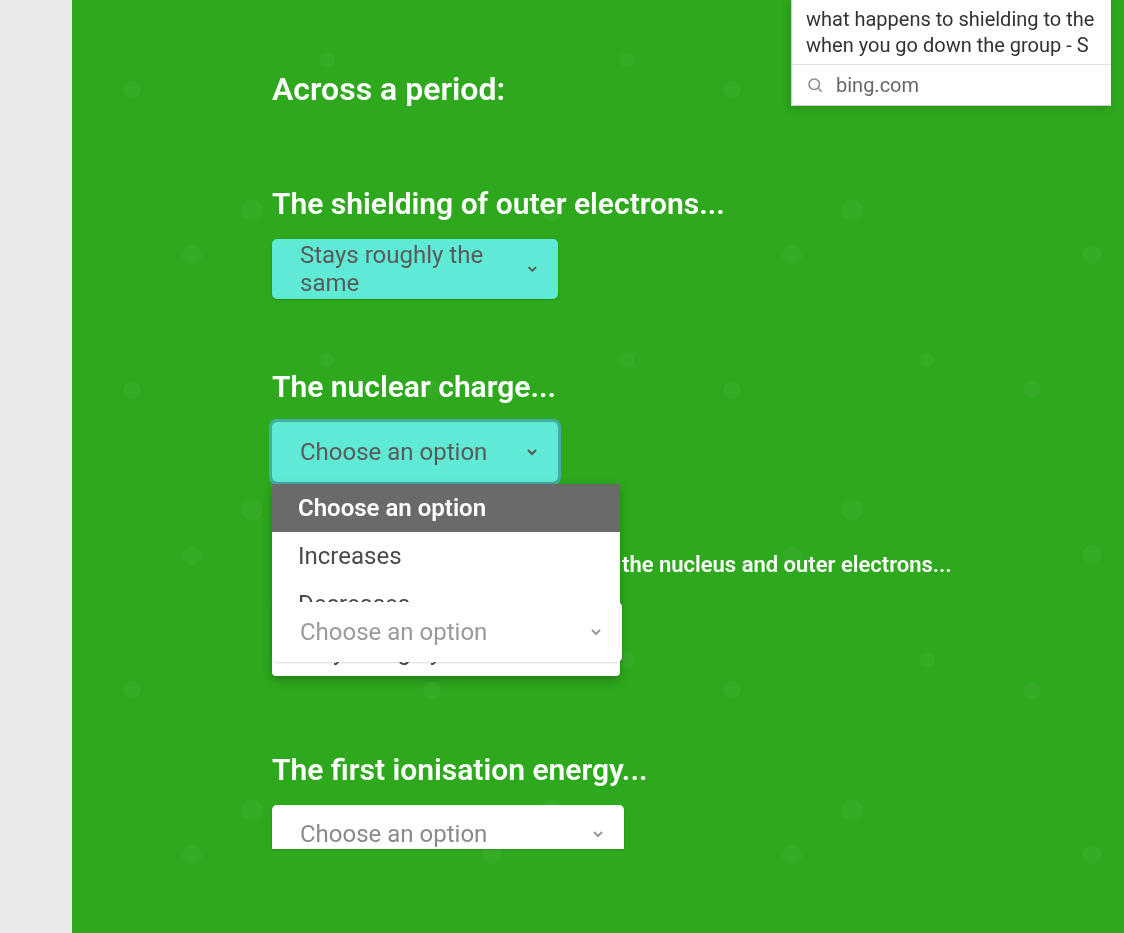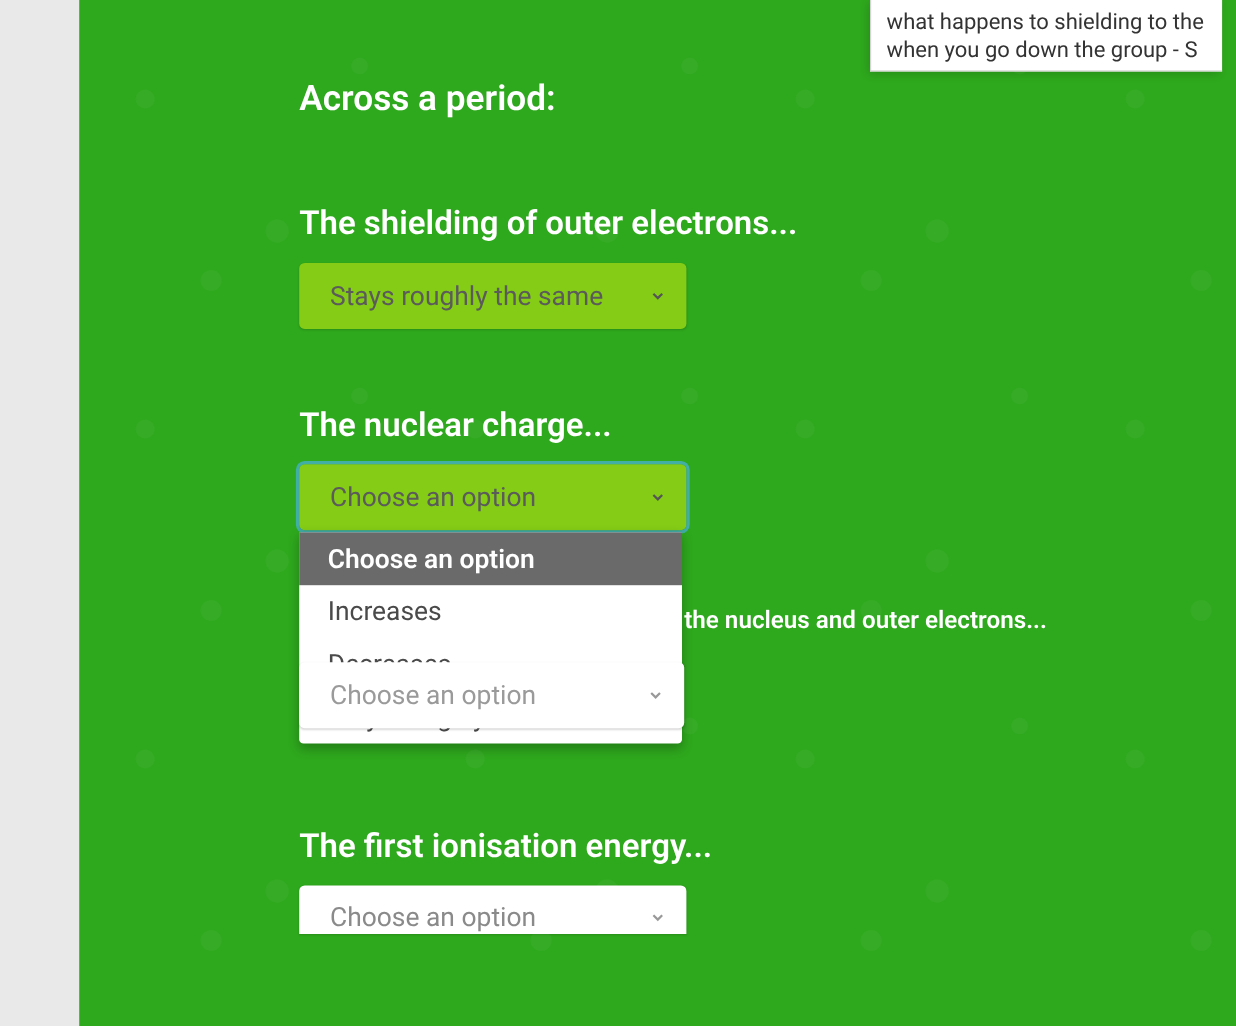--- a/index.html
+++ b/index.html
@@ -17,22 +17,22 @@
         radial-gradient(circle at 85% 20%, rgba(255,255,255,0.04) 7px, transparent 8px),
         radial-gradient(circle at 40% 85%, rgba(255,255,255,0.04) 9px, transparent 10px);
       background-size: 300px 300px;
       pointer-events: none;
     }
     .heading { font-size: 32px; font-weight: 600; }
     .q-label { font-size: 30px; font-weight: 600; margin-top: 70px; }
     .q-label.first { margin-top: 78px; }
     .select-box {
       margin-top: 18px;
-      width: 352px; height: 60px;
-      background: #84cc16; border-radius: 5px;
+      width: 286px; height: 60px;
+      background: #5eead4; border-radius: 5px;
       display: flex; align-items: center; justify-content: space-between;
       padding: 0 18px 0 28px;
       color: #5b5b5b; font-size: 24px;
       position: relative;
       box-shadow: 0 1px 2px rgba(0,0,0,0.15);
     }
     .select-box.focused { outline: 3px solid rgba(80,180,255,0.6); }
     .chev { width: 16px; height: 16px; }
     .chev svg { width: 100%; height: 100%; display: block; }
     .dropdown-list {
@@ -159,15 +159,24 @@
     <span>Choose an option</span>
     <span class="chev">
       <svg viewBox="0 0 24 24" fill="none" stroke="#999" stroke-width="3">
           <polyline points="6 9 12 15 18 9"></polyline>
         </svg>
     </span>
   </div>
 
   <div class="search-popup">
     <div class="sugg">what happens to shielding to the when you go down the group - S</div>
+    <div class="provider">
+      <span class="mag">
+        <svg viewBox="0 0 24 24" fill="none" stroke="currentColor" stroke-width="2">
+            <circle cx="11" cy="11" r="7"></circle>
+            <line x1="21" y1="21" x2="16.65" y2="16.65"></line>
+          </svg>
+      </span>
+      <span>bing.com</span>
+    </div>
   </div>
 
 </div>
 
 </body></html>

